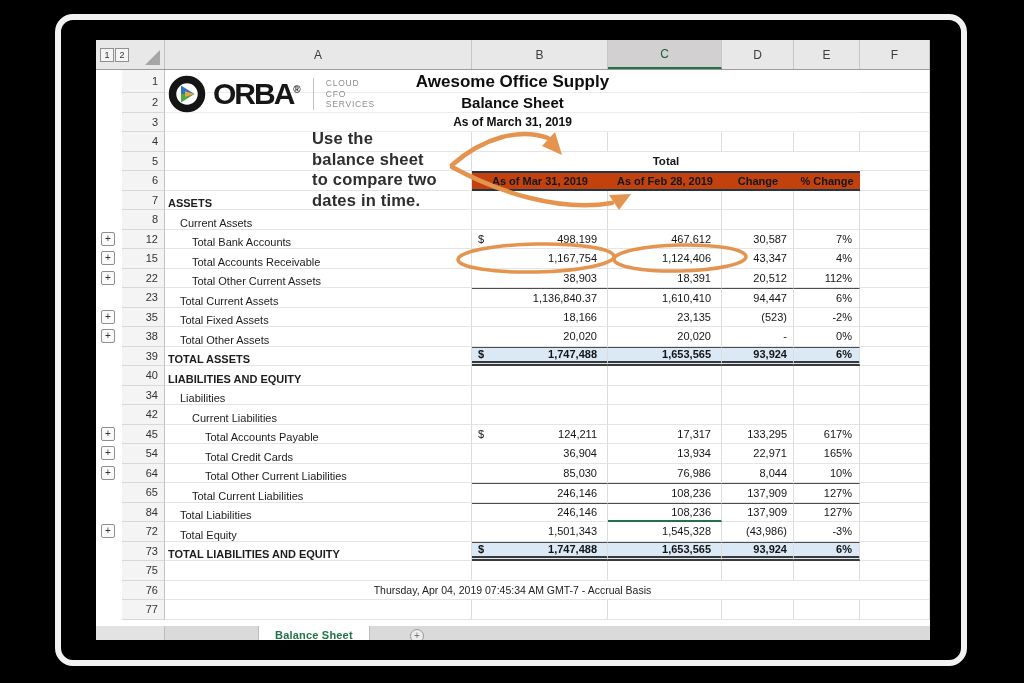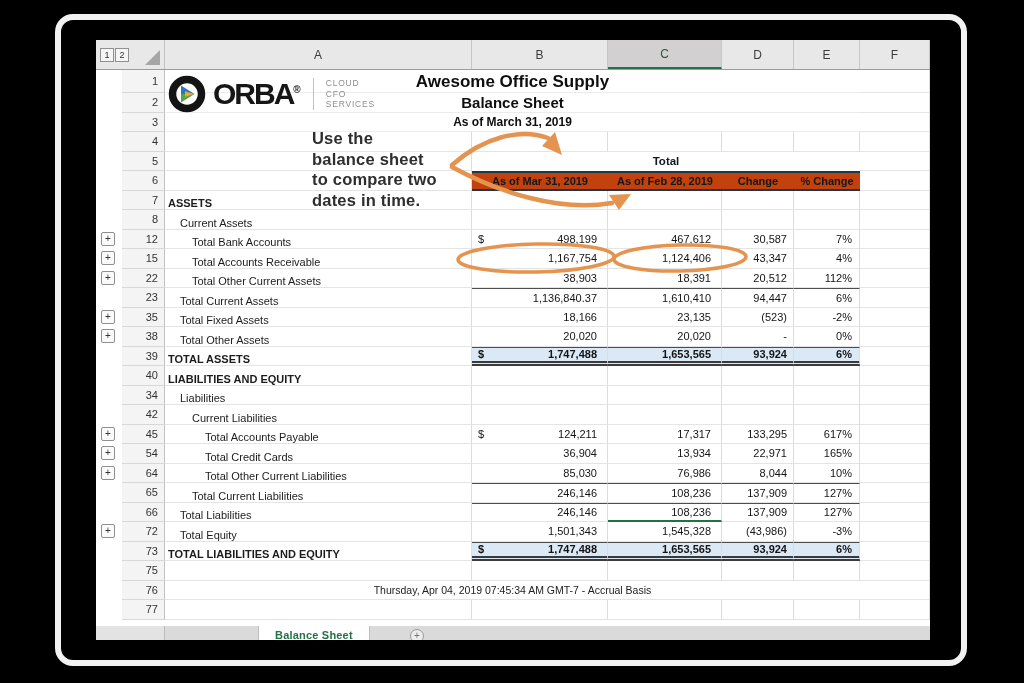--- a/index.html
+++ b/index.html
@@ -380,21 +380,21 @@
             <span class="ind2">Total Current Liabilities</span>
           </div>
           <div class="cB gridc val topb">246,146</div>
           <div class="cC gridc val topb">108,236</div>
           <div class="cD gridc val topb">137,909</div>
           <div class="cE gridc val topb">127%</div>
           <div class="cF gridc"></div>
         </div>
         <div class="row">
           <div class="cg"></div>
-          <div class="cn">66</div>
+          <div class="cn">84</div>
           <div class="cA gridc lbl">
             <span class="ind1">Total Liabilities</span>
           </div>
           <div class="cB gridc val topb">246,146</div>
           <div class="cC gridc val topb greenb">108,236</div>
           <div class="cD gridc val topb">137,909</div>
           <div class="cE gridc val topb">127%</div>
           <div class="cF gridc"></div>
         </div>
         <div class="row">

